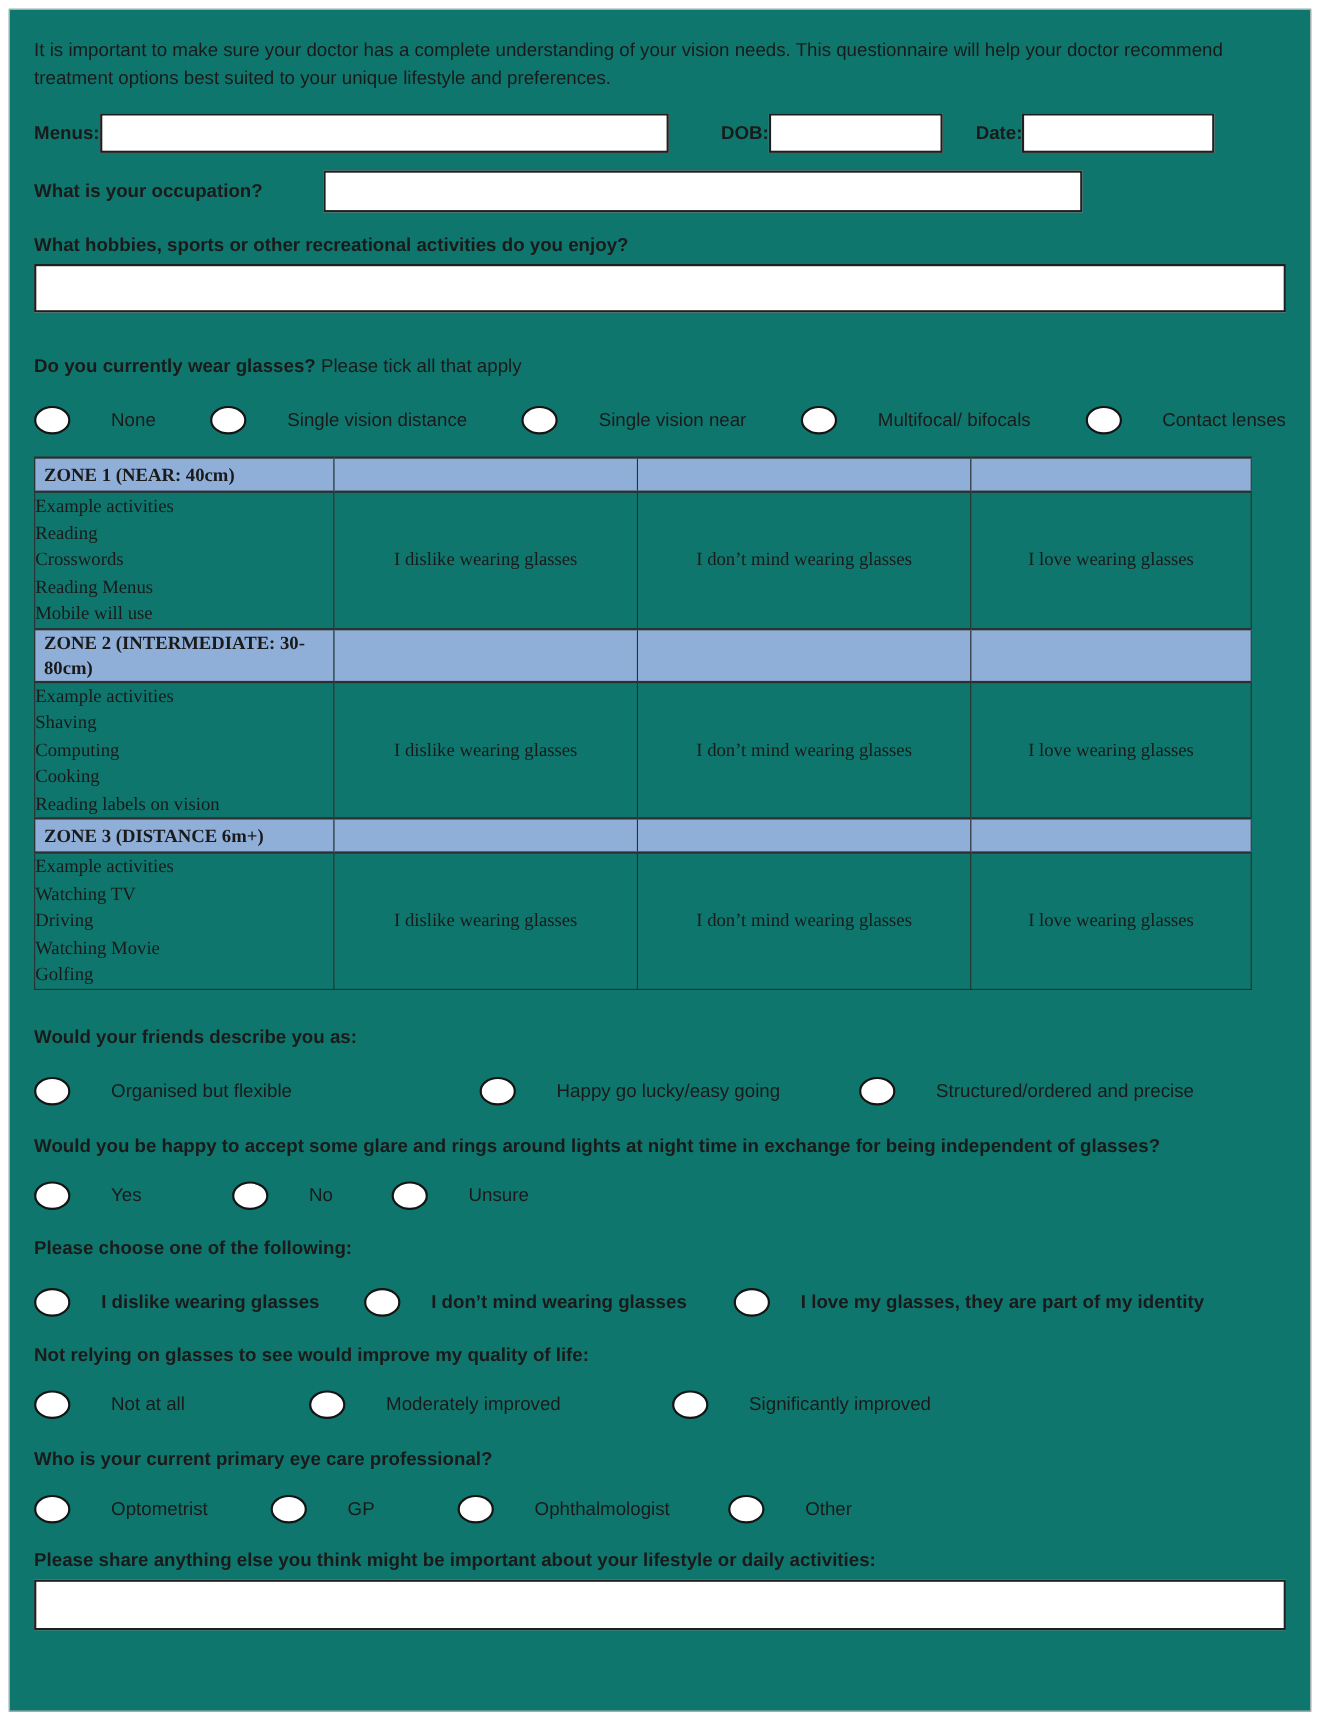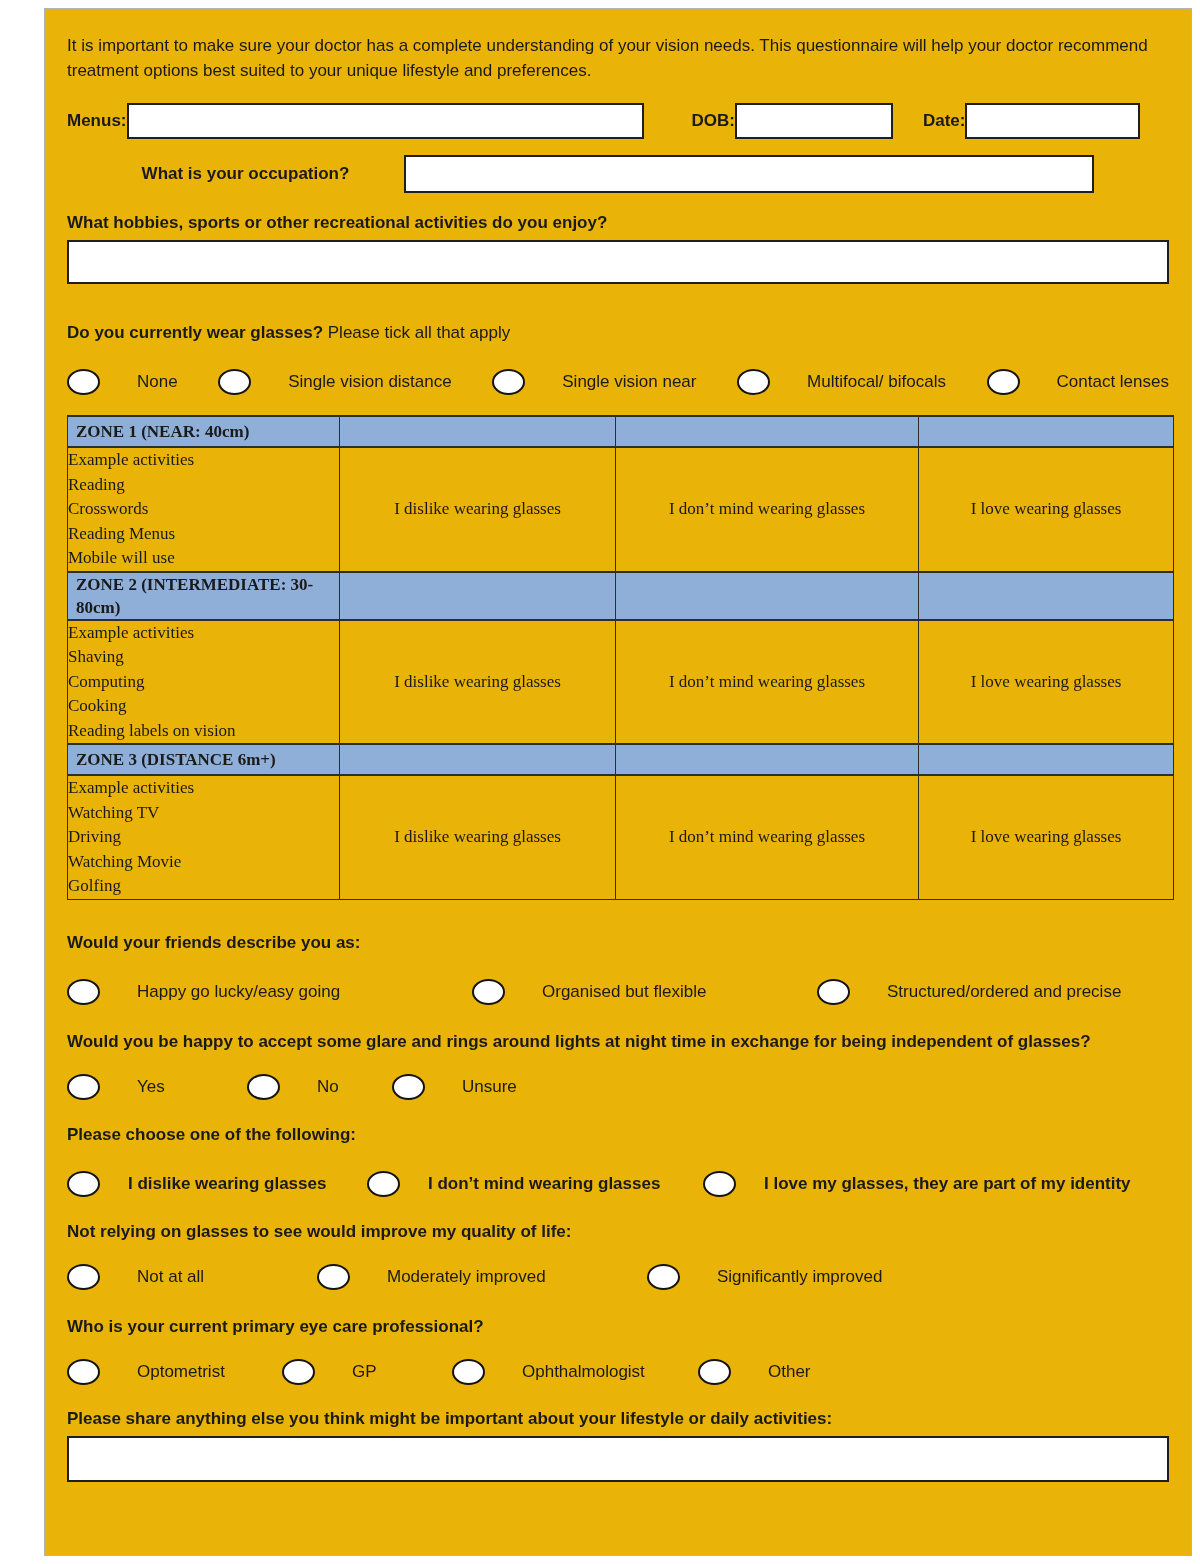--- a/index.html
+++ b/index.html
@@ -6,42 +6,41 @@
   html, body { margin: 0; padding: 0; background: #fff; }
   body {
     width: 1200px; height: 1564px; position: relative;
     font-family: "Liberation Sans", "DejaVu Sans", sans-serif;
     color: #1a1a1a; font-size: 17px;
   }
   .sheet {
     position: absolute; inset: 8px;
     border: 1px solid #b3b3b3;
     padding: 24px 22px 33px 22px;
-    background: #eab308;
-    margin-left: 36px;
+    background: #0f766e;
   }
   .intro { line-height: 25px; margin: 0 0 0 0; }
   .q { font-weight: bold; }
   .q-sub { font-weight: normal; }
   .qline { margin-top: 26px; line-height: 25px; }
 
   
   .id-row { display: flex; align-items: center; margin-top: 20px; }
   .id-label { font-weight: bold; white-space: nowrap; }
   .box-input {
     border: 2px solid #1f1f1f; background: #fff; height: 36px;
     font: inherit; padding: 0 6px; outline: none;
   }
   .name-input { width: 517px; }
   .dob-label { margin-left: 48px; }
   .date-label { margin-left: 30px; }
   .dob-input { width: 158px; }
   .date-input { width: 175px; }
 
-  .occ-row { display: flex; align-items: center; margin-top: 16px; justify-content: center; }
+  .occ-row { display: flex; align-items: center; margin-top: 16px; }
   .occ-input { width: 690px; height: 38px; margin-left: 55px; }
 
   .hobbies-label { margin-top: 20px; font-weight: bold; }
   .wide-input { display: block; width: 100%; height: 44px; margin-top: 7px; }
 
   
   .opt-row { display: flex; align-items: center; margin-top: 24px; }
   .opt { display: flex; align-items: center; gap: 23px; }
   .radio {
     display: inline-block; flex: 0 0 auto;
@@ -200,25 +199,25 @@
       <td class="choice-cell">I love wearing glasses</td>
     </tr>
   </tbody>
     </table>
 
   <div class="qline q" style="margin-top:30px;">Would your friends describe you as:</div>
 
   <div class="opt-row row-friends">
     <div class="opt">
       <span class="radio"></span>
+      <span>Organised but flexible</span>
+    </div>
+    <div class="opt">
+      <span class="radio"></span>
       <span>Happy go lucky/easy going</span>
-    </div>
-    <div class="opt">
-      <span class="radio"></span>
-      <span>Organised but flexible</span>
     </div>
     <div class="opt">
       <span class="radio"></span>
       <span>Structured/ordered and precise</span>
     </div>
   </div>
 
   <div class="qline q" style="margin-top:24px;">Would you be happy to accept some glare and rings around lights at night time in exchange for being independent of glasses?</div>
 
   <div class="opt-row row-yes" style="margin-top:20px;">

